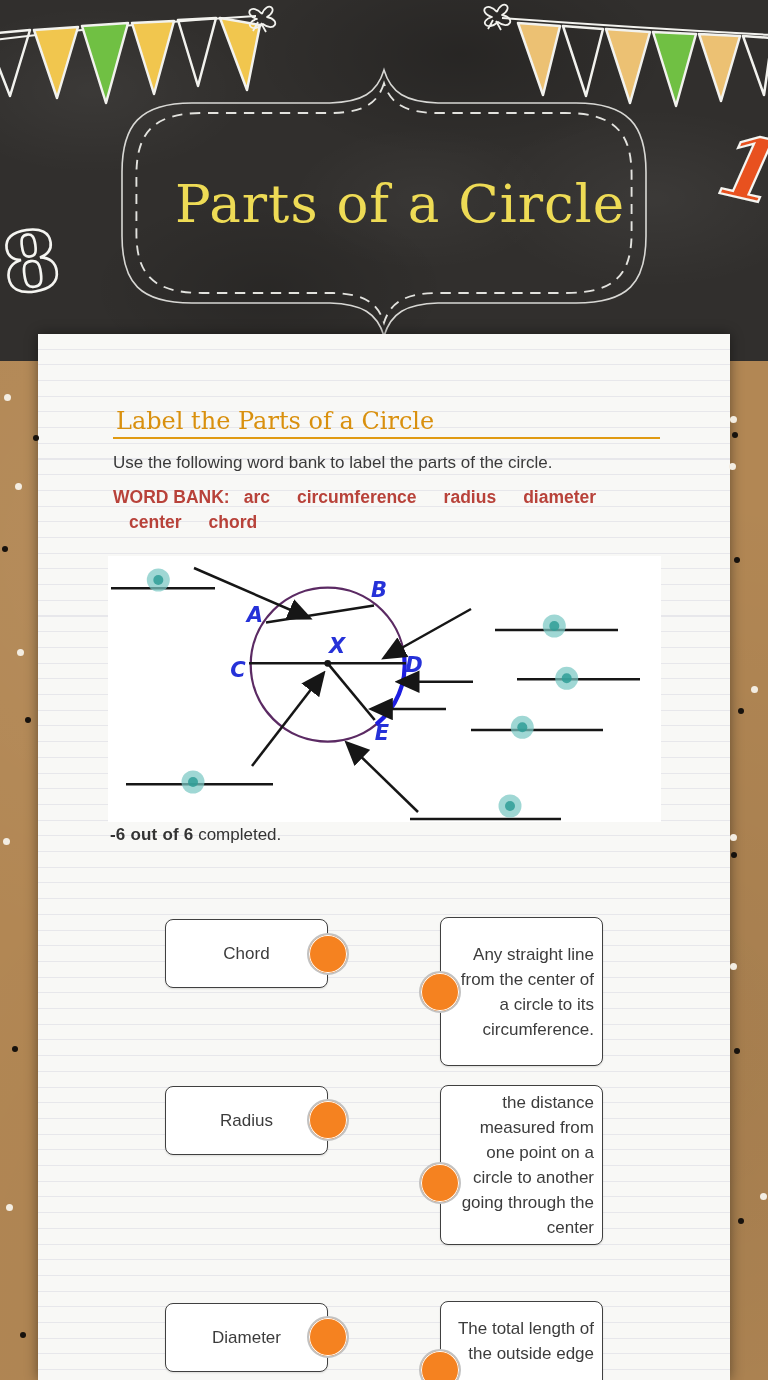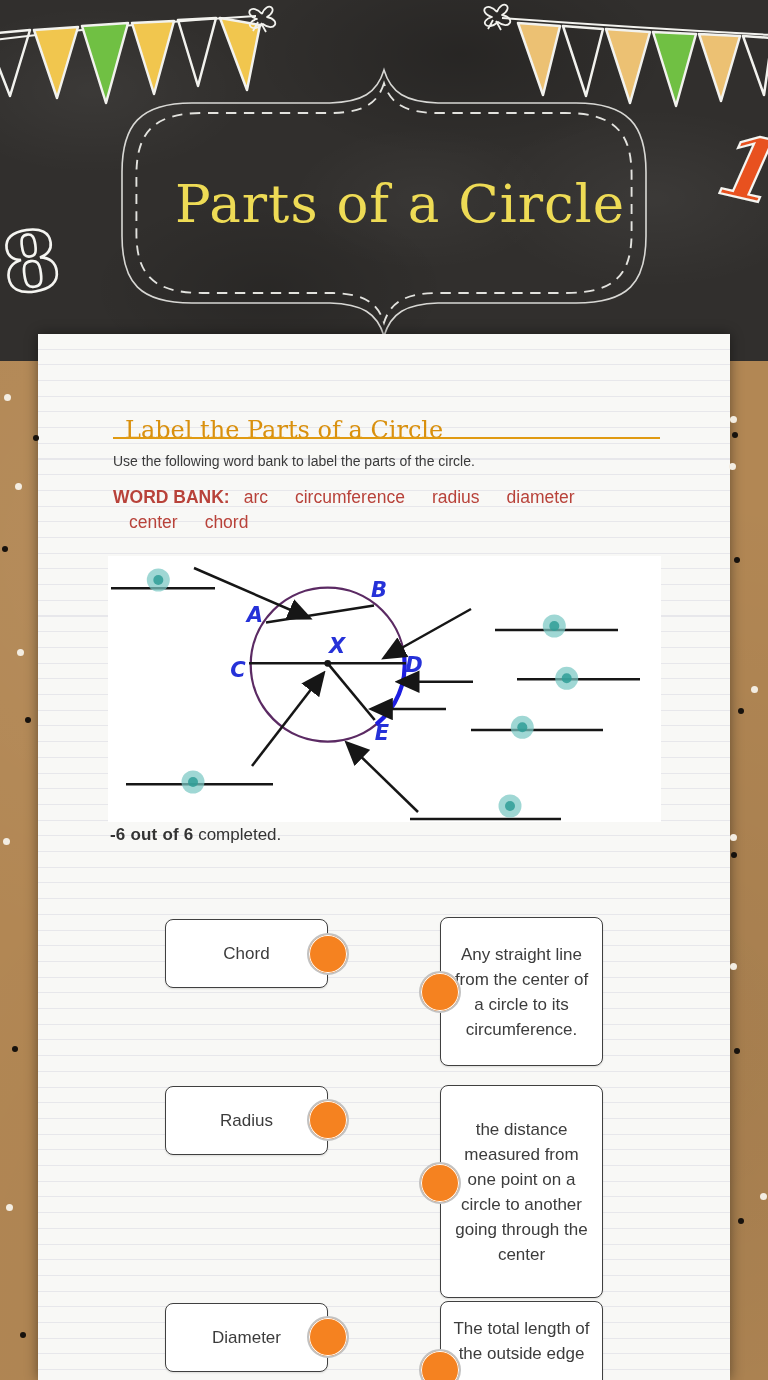--- a/index.html
+++ b/index.html
@@ -32,42 +32,42 @@
   
   .paper{
     position:absolute;left:38px;top:334px;width:692px;height:1046px;
     background-color:#f8f8f6;
     background-image:repeating-linear-gradient(180deg,
       transparent 0px, transparent 14.6px, #e7e7eb 14.6px, #e7e7eb 15.7px);
     box-shadow:0 0 12px rgba(0,0,0,.45);
   }
   .paper *{box-sizing:border-box;}
   .section-title{
-    position:absolute;left:75px;top:70px;margin:12px;
+    position:absolute;left:75px;top:70px;margin:3px;
     font-family:"DejaVu Serif","Liberation Serif",serif;
     font-size:24px;font-weight:normal;color:#d9900e;
   }
   .section-divider{position:absolute;left:75px;top:103px;width:547px;height:2px;background:#e09a12;}
-  .instruction{position:absolute;left:75px;top:119px;margin:0;font-size:14px;color:#3a3a3a;}
+  .instruction{position:absolute;left:75px;top:119px;margin:0;font-size:17px;color:#3a3a3a;}
   .wordbank{position:absolute;left:75px;top:151px;margin:0;width:560px;
-    font-size:17.5px;font-weight:normal;color:#b8423a;line-height:25px;}
+    font-size:17.5px;font-weight:bold;color:#b8423a;line-height:25px;}
   .wordbank .wb-word{margin-left:27px;}
   .wordbank .wb-first{margin-left:14px;}
   .wordbank .wb-newline{margin-left:16px;}
   .diagram{position:absolute;left:70px;top:222px;width:553px;height:266px;background:#ffffff;}
   .progress{position:absolute;left:72px;top:491px;margin:0;font-size:17px;color:#333;text-align:right;}
   .progress b{letter-spacing:.2px;}
   
   .card{
     position:absolute;background:#fff;border:1.5px solid #404040;border-radius:8px;
     display:flex;align-items:center;justify-content:center;text-align:center;
     color:#3c3c3c;box-shadow:0 1px 2px rgba(0,0,0,.12);
   }
   .term-card{width:163px;height:69px;font-size:17px;}
-  .def-card{width:163px;font-size:17px;line-height:25px;padding:11px 8px;}
+  .def-card{width:163px;font-size:17px;line-height:25px;padding:11px 8px;text-align:right;}
   .match-dot{
     position:absolute;width:42px;height:42px;border-radius:50%;
     background:#f58220;border:2px solid #c2c2c2;box-shadow:0 0 0 1px #fff inset;
   }
   
   .kdot{position:absolute;border-radius:50%;}
   .kdot.w{width:7px;height:7px;background:#f3ede2;}
   .kdot.b{width:6px;height:6px;background:#17120d;}
 </style>
 </head>
@@ -195,21 +195,21 @@
 
   <p class="progress"><b>-6 out of 6</b><span> completed.</span></p>
 
   <div class="card term-card" style="left:127px;top:585px;">Chord</div>
   <div class="match-dot" style="left:269px;top:598.5px;"></div>
   <div class="card def-card" style="left:402px;top:583px;height:149px;">Any straight line from the center of a circle to its circumference.</div>
   <div class="match-dot" style="left:381px;top:636.5px;"></div>
 
   <div class="card term-card" style="left:127px;top:752px;">Radius</div>
   <div class="match-dot" style="left:269px;top:765px;"></div>
-  <div class="card def-card" style="left:402px;top:751px;height:213px;">the distance measured from one point on a circle to another going through the center</div>
+  <div class="card def-card" style="left:402px;top:751px;height:160px;">the distance measured from one point on a circle to another going through the center</div>
   <div class="match-dot" style="left:381px;top:828px;"></div>
 
   <div class="card term-card" style="left:127px;top:969px;">Diameter</div>
   <div class="match-dot" style="left:269px;top:982px;"></div>
   <div class="card def-card" style="left:402px;top:967px;height:150px;align-items:flex-start;padding-top:14px;">The total length of the outside edge</div>
   <div class="match-dot" style="left:381px;top:1015px;"></div>
 </div>
 
 <div>
   <div class="kdot w" style="left:4px;top:394px;"></div>

